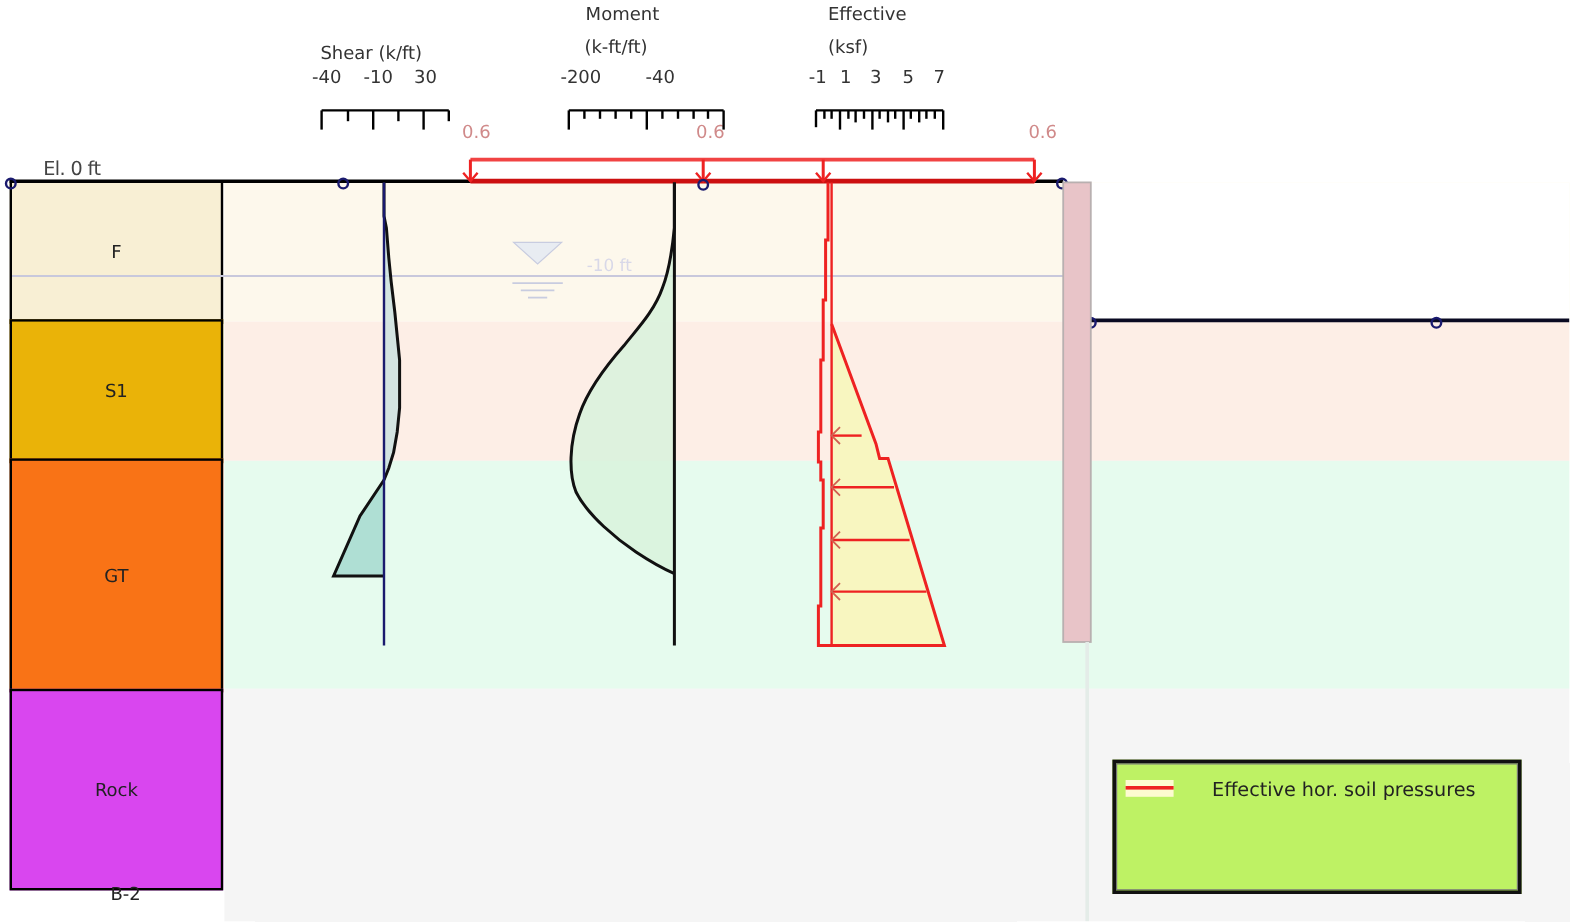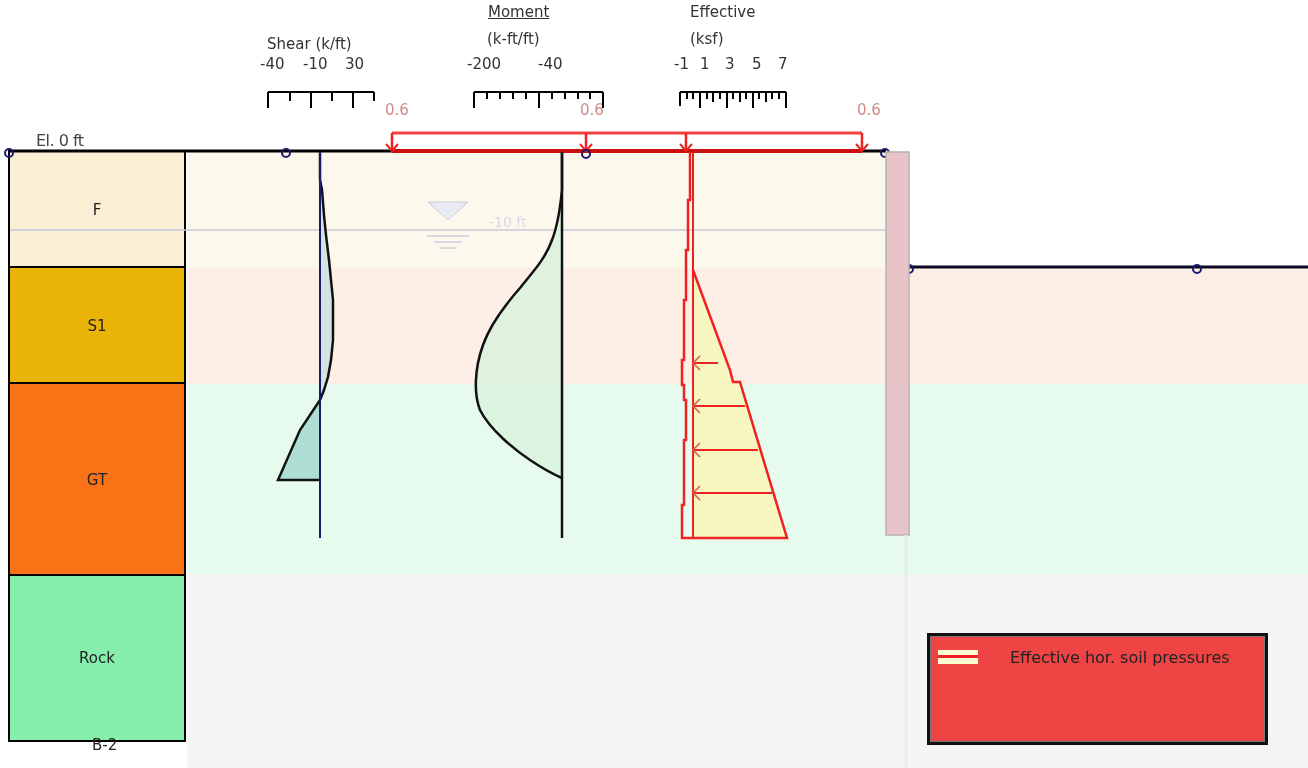--- a/index.html
+++ b/index.html
@@ -4,21 +4,21 @@
 <style>
   html, body { margin:0; padding:0; }
   body { width:1308px; height:768px; position:relative; overflow:hidden; background:#ffffff;
          font-family:"DejaVu Sans", sans-serif; }
   .abs { position:absolute; }
   .band { position:absolute; left:187px; right:0; }
   .log-cell { position:absolute; left:8px; width:178px; border:2px solid #000; box-sizing:border-box;
               display:flex; align-items:center; justify-content:center; font-size:15px; color:#222; }
   .scale-label { position:absolute; font-size:15px; color:#333; white-space:nowrap; }
   .surcharge-label { position:absolute; font-size:15px; color:#d08a8a; }
-  .legend { position:absolute; left:927px; top:633px; width:341px; height:112px; background:#ef4444;
+  .legend { position:absolute; left:927px; top:633px; width:341px; height:112px; background:#bef264;
             border:3px solid #111; box-shadow: inset 0 0 0 1px #777; box-sizing:border-box; }
   .legend-row { position:absolute; left:8px; height:26px; display:flex; align-items:center; }
   .legend-swatch { width:40px; height:14px; position:relative; margin-right:32px; }
   .legend-swatch .line { position:absolute; left:0; right:0; top:5px; height:3px; }
   .legend-text { font-size:16px; color:#222; white-space:nowrap; }
   svg { position:absolute; left:0; top:0; }
 </style>
 </head>
 <body>
 
@@ -31,33 +31,33 @@
 
 <div class="log-cell" style="top:150px;height:120px;background:#f8efd4;">
     <span>F</span>
   </div>
 <div class="log-cell" style="top:266px;height:120px;background:#eab308;">
     <span>S1</span>
   </div>
 <div class="log-cell" style="top:382px;height:195px;background:#f97316;">
     <span>GT</span>
   </div>
-<div class="log-cell" style="top:574px;height:168px;background:#86efac;align-items:center;">
+<div class="log-cell" style="top:574px;height:168px;background:#d946ef;align-items:center;">
     <span>Rock</span>
   </div>
 <div class="abs" style="left:92px;top:736px;font-size:15px;color:#222;">B-2</div>
 
 <div class="abs" style="left:36px;top:131px;font-size:16px;color:#444;letter-spacing:-0.5px;">El. 0 ft</div>
 
 <div class="scale-label" style="left:267px;top:35px;">Shear (k/ft)</div>
 <div class="scale-label" style="left:260px;top:55px;">-40</div>
 <div class="scale-label" style="left:303px;top:55px;">-10</div>
 <div class="scale-label" style="left:345px;top:55px;">30</div>
 
-<div class="scale-label" style="left:488px;top:3px;text-decoration:underline;">Moment</div>
+<div class="scale-label" style="left:488px;top:3px;">Moment</div>
 <div class="scale-label" style="left:487px;top:30px;">(k-ft/ft)</div>
 <div class="scale-label" style="left:467px;top:55px;">-200</div>
 <div class="scale-label" style="left:538px;top:55px;">-40</div>
 
 <div class="scale-label" style="left:690px;top:3px;">Effective</div>
 <div class="scale-label" style="left:690px;top:30px;">(ksf)</div>
 <div class="scale-label" style="left:674px;top:55px;">-1</div>
 <div class="scale-label" style="left:700px;top:55px;">1</div>
 <div class="scale-label" style="left:725px;top:55px;">3</div>
 <div class="scale-label" style="left:752px;top:55px;">5</div>

